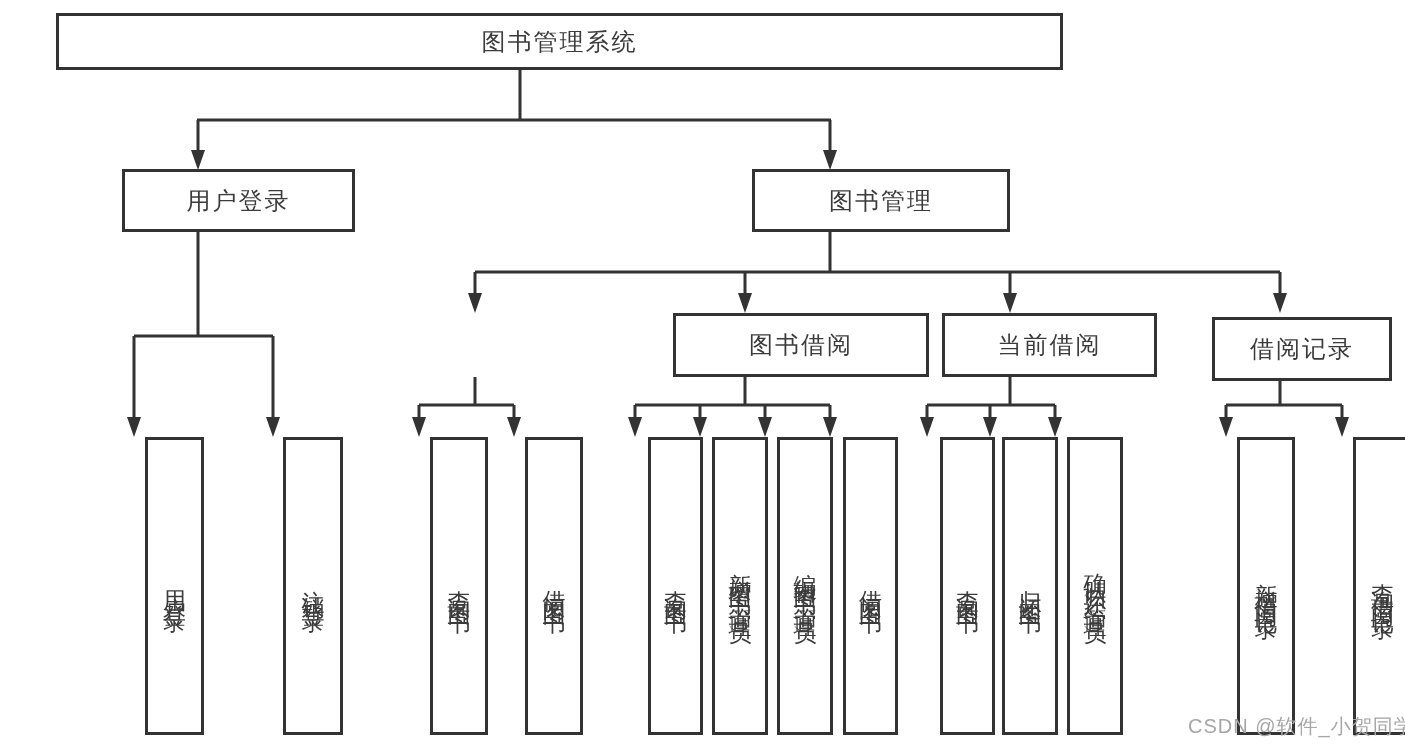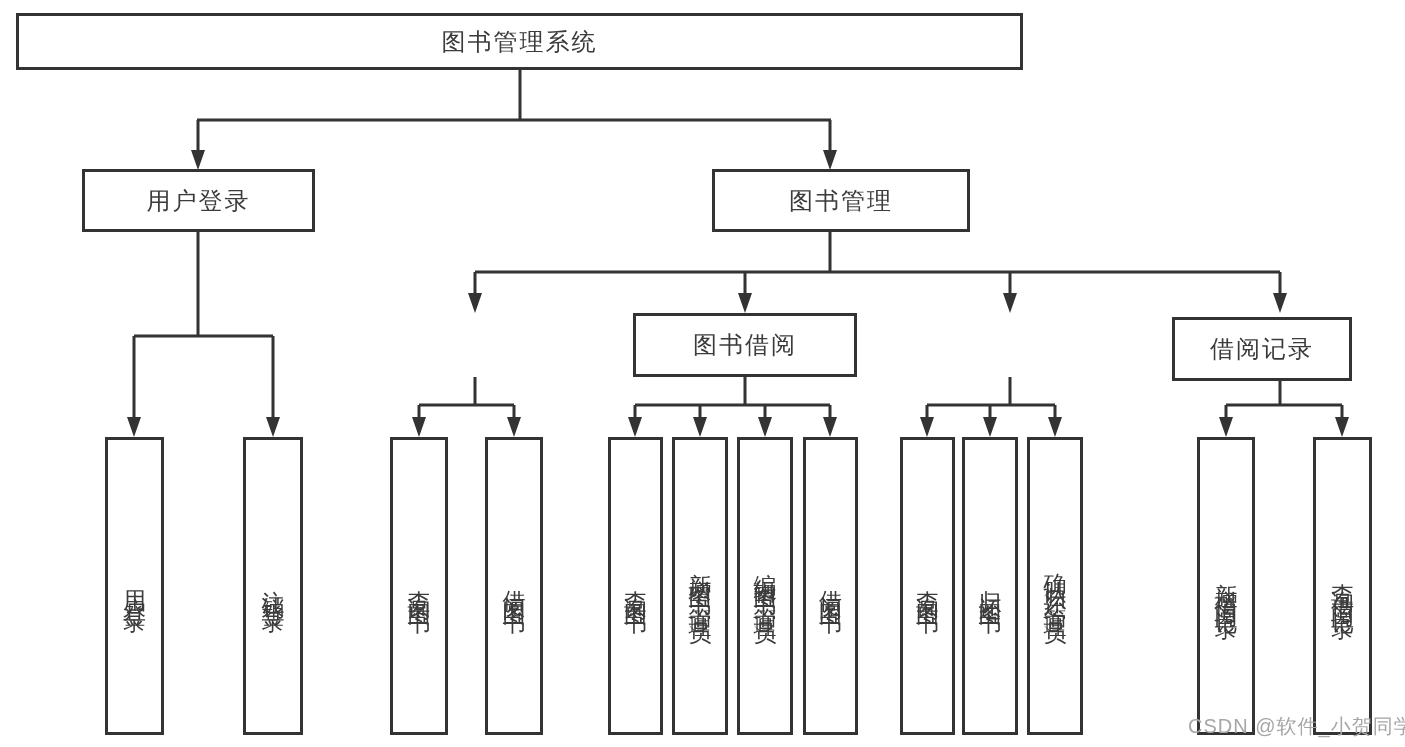--- a/index.html
+++ b/index.html
@@ -23,20 +23,21 @@
   }
   .node {
     position: absolute;
     box-sizing: border-box;
     border: 3px solid #333333;
     background: #ffffff;
     display: flex;
     align-items: center;
     justify-content: center;
     color: #3b3b3b;
+    margin-left: 40px;
   }
   .node-h {
     font-size: 24px;
     letter-spacing: 2px;
     white-space: nowrap;
   }
   .node-v {
     font-size: 23px;
   }
   .node-v .vtext {
@@ -110,22 +111,25 @@
     <span>图书管理系统</span>
   </div>
 
   <div class="node node-h" style="left:82px;top:169px;width:233px;height:63px">
     <span>用户登录</span>
   </div>
   <div class="node node-h" style="left:712px;top:169px;width:258px;height:63px">
     <span>图书管理</span>
   </div>
 
-  <div class="node node-h" style="left:633px;top:313px;width:224px;height:64px">
+  <div class="node node-h" style="left:633px;top:313px;width:256px;height:64px">
     <span>图书借阅</span>
+  </div>
+  <div class="node node-h" style="left:902px;top:313px;width:215px;height:64px">
+    <span>当前借阅</span>
   </div>
   <div class="node node-h" style="left:1172px;top:317px;width:180px;height:64px">
     <span>借阅记录</span>
   </div>
 
   <div class="node node-v" style="left:105px;top:437px;width:59px;height:298px">
     <span class="vtext">用户登录</span>
   </div>
   <div class="node node-v" style="left:243px;top:437px;width:60px;height:298px">
     <span class="vtext">注销登录</span>

